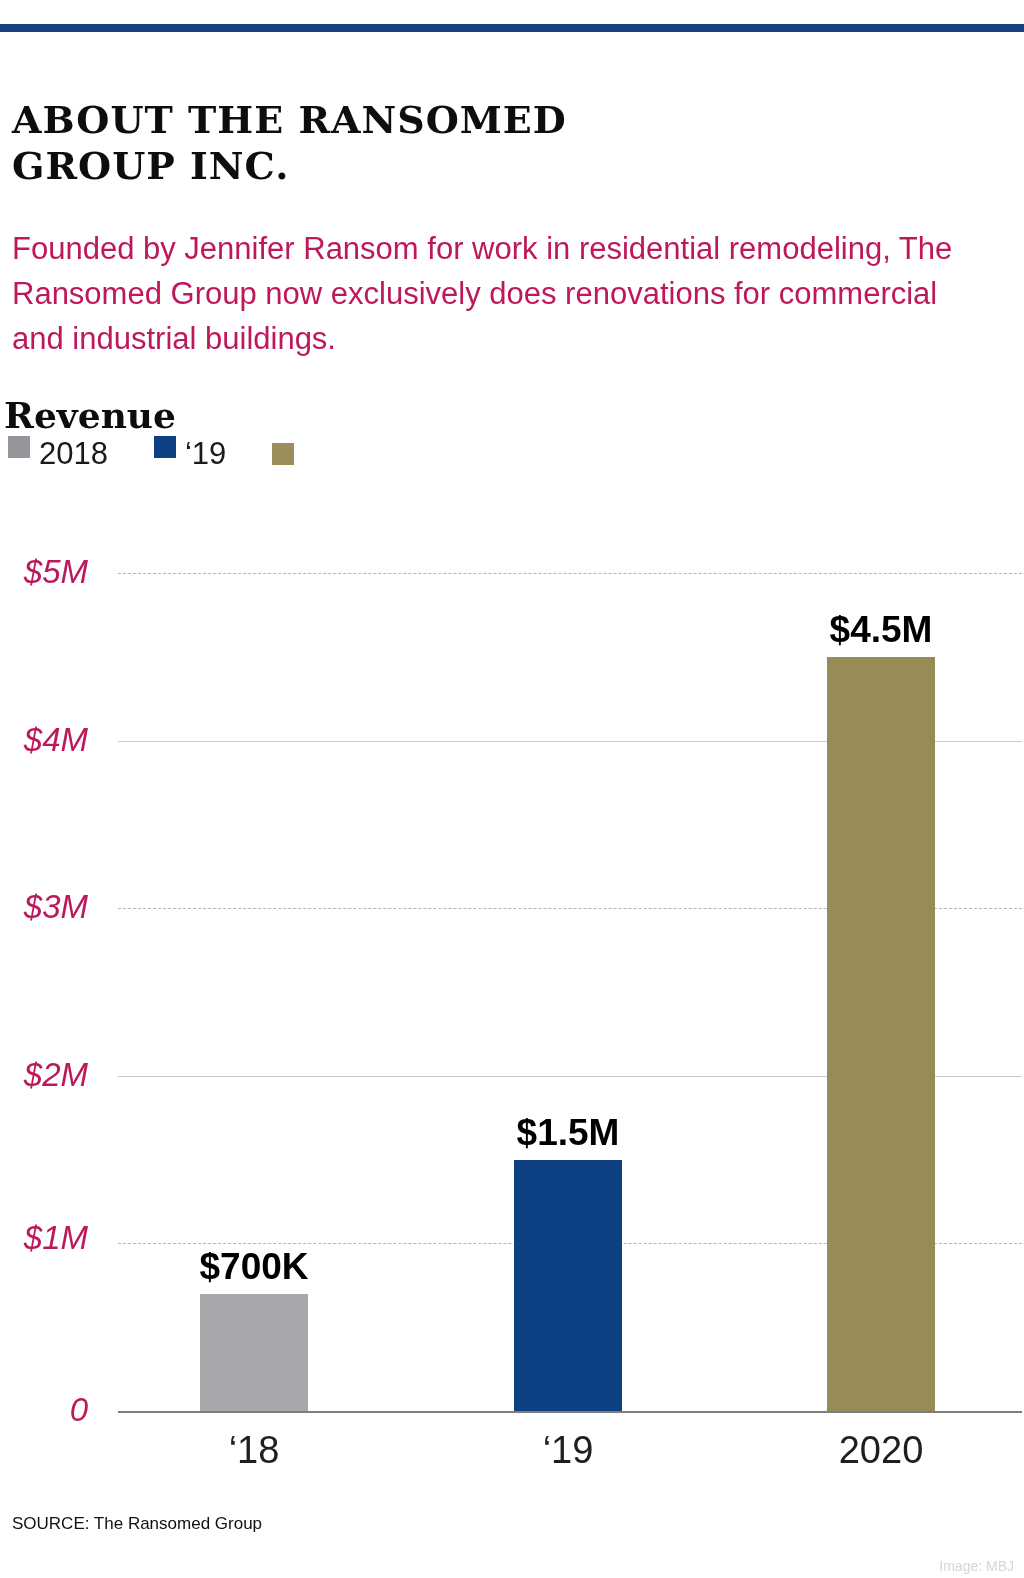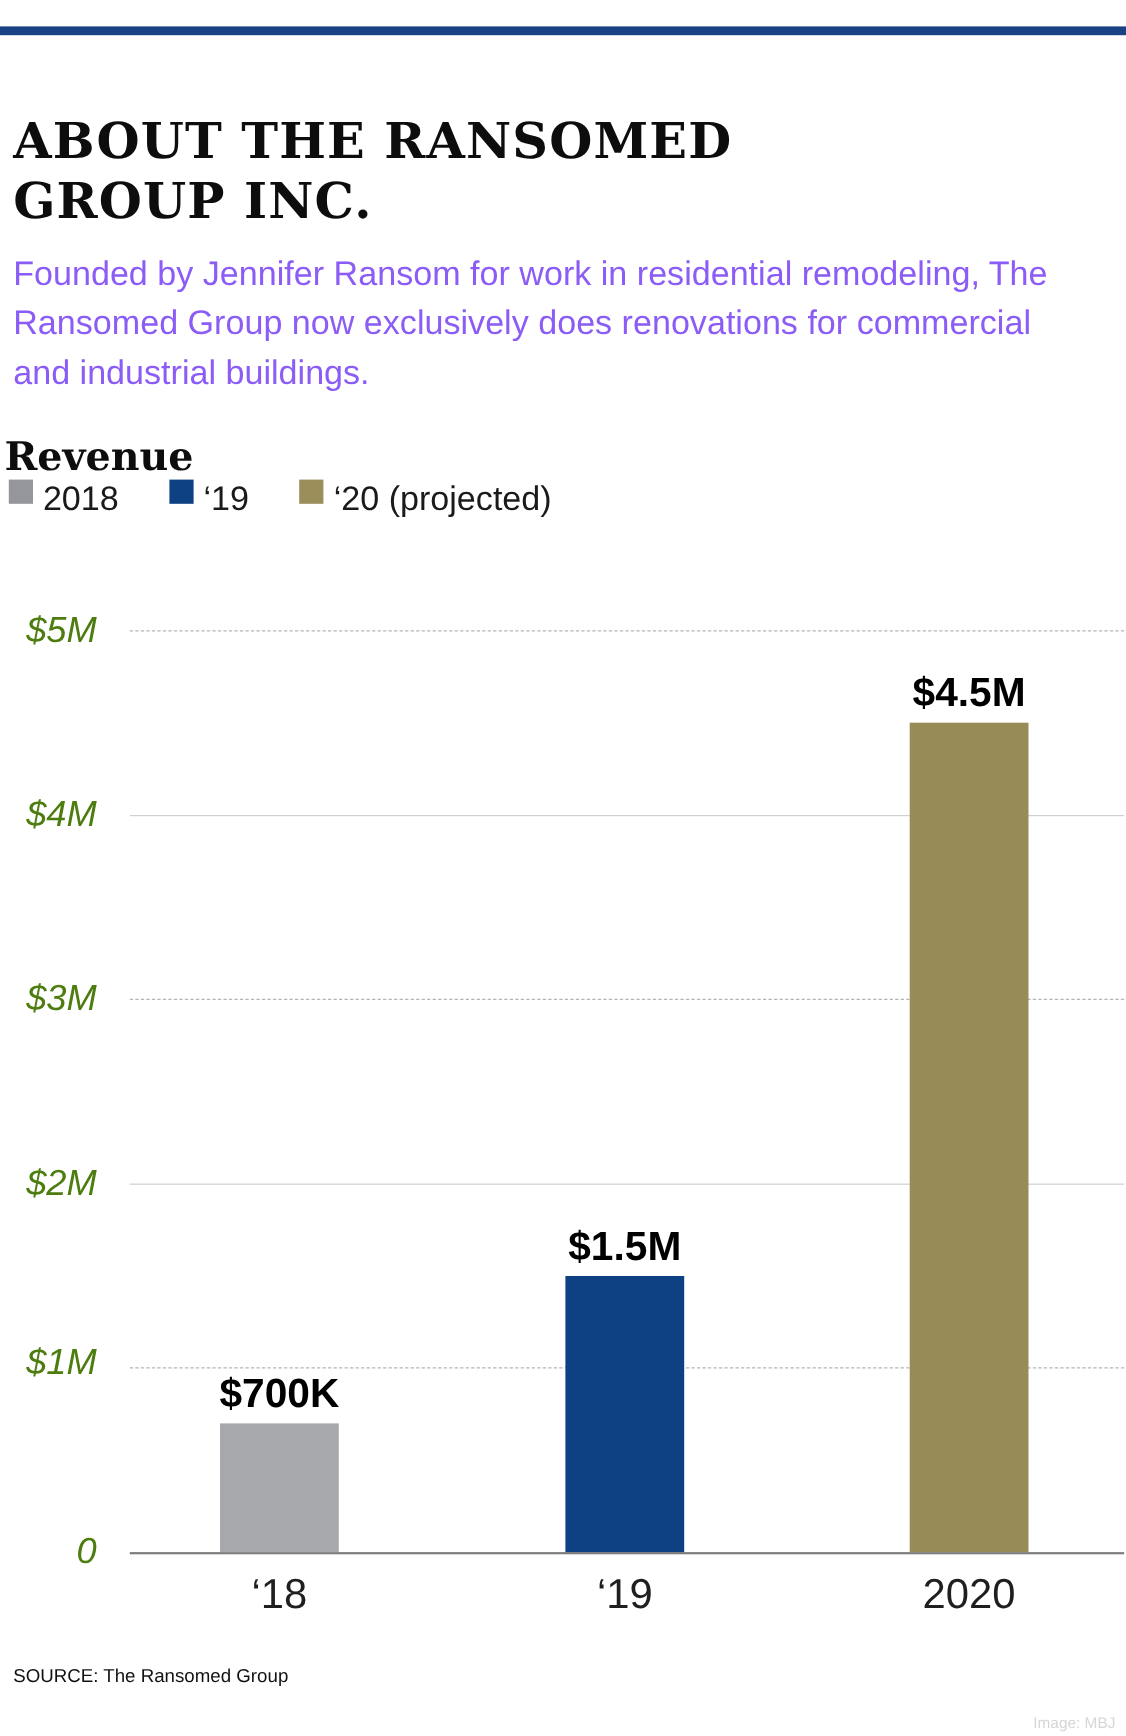--- a/index.html
+++ b/index.html
@@ -5,47 +5,47 @@
   html,body { margin:0; padding:0; }
   body {
     width:1024px; height:1578px; position:relative;
     background:#ffffff; overflow:hidden;
     font-family:"Liberation Sans", sans-serif; color:#1a1a1a;
   }
   .topbar { position:absolute; top:24px; left:0; width:1024px; height:8px; background:#1a4183; }
   .title {
     position:absolute; left:12px; top:72px;
     font-family:"DejaVu Serif", "Liberation Serif", serif;
-    font-weight:700; font-size:45px; line-height:1.2;
+    font-weight:700; font-size:38px; line-height:1.2;
     letter-spacing:1px; color:#0d0d0d;
   }
   .title span { display:block; }
   .desc {
     position:absolute; left:12px; top:196px; width:952px;
-    font-size:31px; line-height:1.45; color:#8b5cf6;
+    font-size:31px; line-height:1.45; color:#be185d;
   }
   .chart-title {
     position:absolute; left:4px; top:364px;
     font-family:"DejaVu Serif", "Liberation Serif", serif;
     font-weight:700; font-size:36px; color:#0d0d0d;
   }
   .legend {
     position:absolute; left:8px; top:436px;
     display:flex; align-items:center; gap:46px; font-size:31px;
   }
   .legend-item { display:flex; gap:9px; }
   .swatch { width:22px; height:22px; flex:0 0 auto; }
   .chart { position:absolute; left:0; top:540px; width:1024px; height:980px; }
   .gridline { position:absolute; left:118px; width:904px; height:0; }
   .gridline.dashed { border-top:1px dashed #b5b5b5; }
   .gridline.solid  { border-top:1px solid #cbcbcb; }
   .gridline.axis   { border-top:2px solid #7d7d7d; }
   .ytick {
     position:absolute; left:0; width:88px; text-align:right;
-    font-style:italic; font-size:33px; color:#4d7c0f;
+    font-style:italic; font-size:33px; color:#be185d;
     transform:translateY(-52%);
   }
   .bar { position:absolute; width:108px; }
   .bar-label {
     position:absolute; transform:translateX(-50%);
     font-weight:700; font-size:37px; color:#000; white-space:nowrap;
   }
   .xtick {
     position:absolute; top:889px; transform:translateX(-50%);
     font-size:38px; color:#1f1f1f; white-space:nowrap;
@@ -71,21 +71,20 @@
     <div class="legend-item">
       <span class="swatch" style="background: rgb(148, 150, 155);"></span>
       <span>2018</span>
     </div>
     <div class="legend-item">
       <span class="swatch" style="background: rgb(14, 65, 131);"></span>
       <span>‘19</span>
     </div>
     <div class="legend-item">
       <span class="swatch" style="background: rgb(155, 142, 91);"></span>
-      <span>‘20 (projected)</span>
     </div>
   </div>
 
 <div class="chart" id="chart">
     <div class="gridline dashed" style="top: 33px;"></div>
     <div class="ytick" style="top: 33px;">$5M</div>
     <div class="gridline solid" style="top: 200.6px;"></div>
     <div class="ytick" style="top: 200.6px;">$4M</div>
     <div class="gridline dashed" style="top: 368.2px;"></div>
     <div class="ytick" style="top: 368.2px;">$3M</div>

